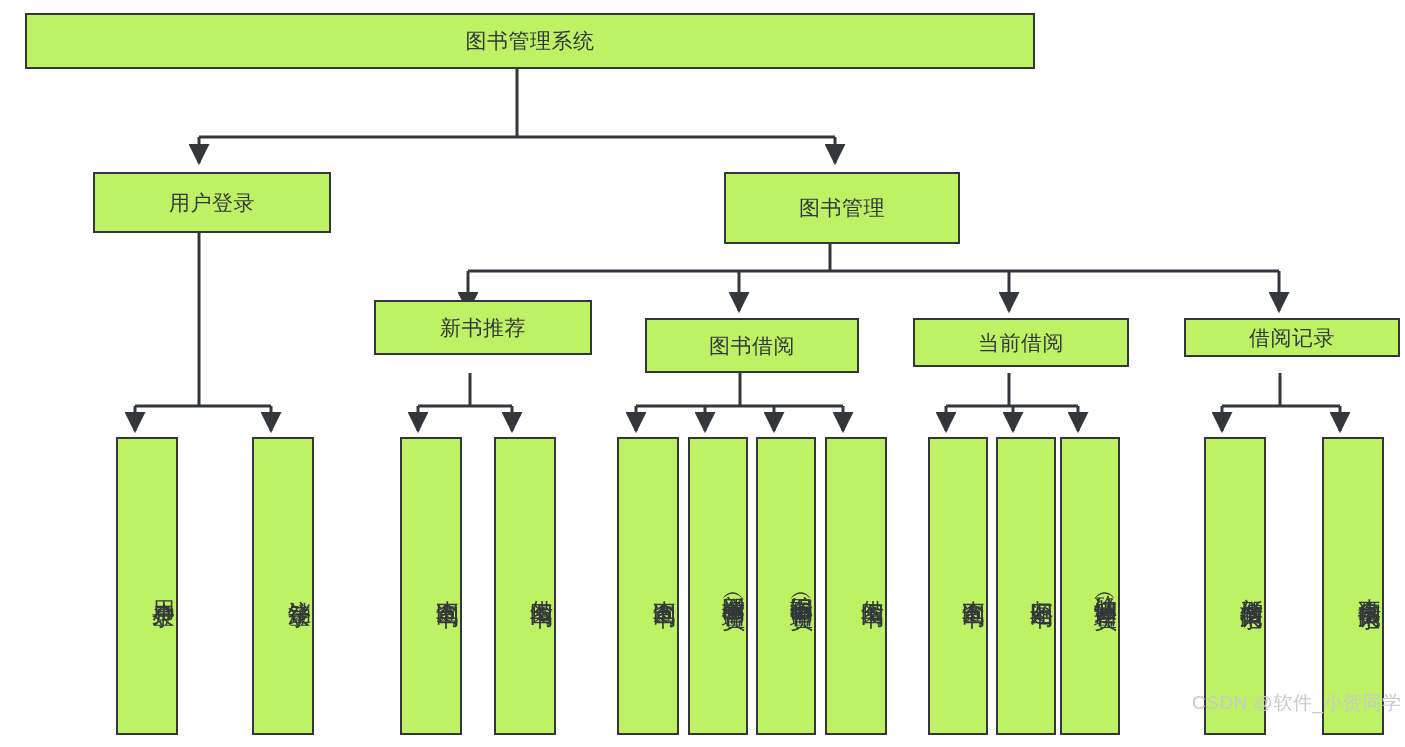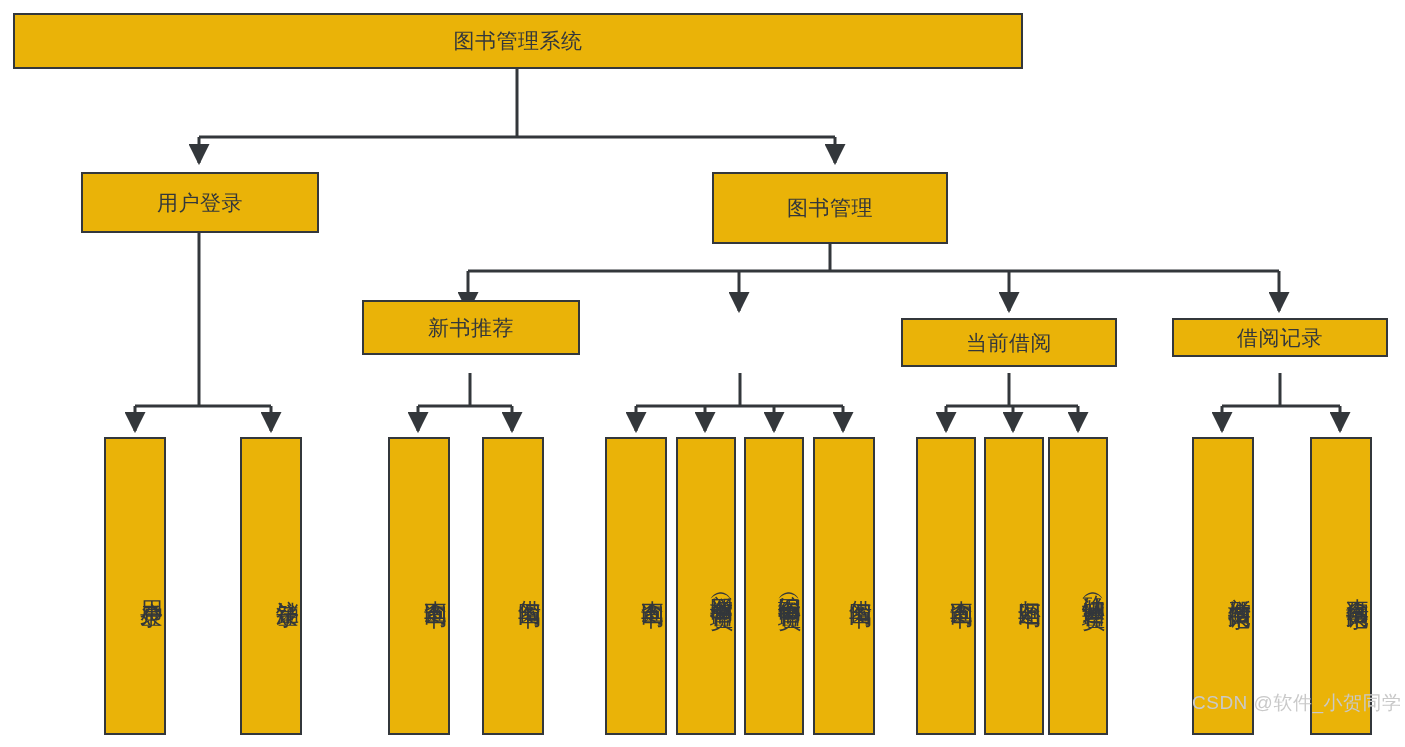--- a/index.html
+++ b/index.html
@@ -14,25 +14,26 @@
     position: relative;
     width: 1405px;
     height: 747px;
     background: #ffffff;
     overflow: hidden;
   }
   .node {
     position: absolute;
     box-sizing: border-box;
     border: 2.5px solid #33373b;
-    background: #eab308;
+    background: #bef264;
     display: flex;
     align-items: center;
     justify-content: center;
     color: #33373b;
+    margin-left: 12px;
   }
   .node.horiz {
     font-size: 21px;
     letter-spacing: 0.5px;
     line-height: 1.2;
   }
   .node.vert {
     writing-mode: vertical-rl;
     text-orientation: upright;
     font-size: 23px;
@@ -126,20 +127,23 @@
   <div class="node horiz" style="left:81px; top:172px; width:238px; height:61px;">
     <span>用户登录</span>
   </div>
   <div class="node horiz" style="left:712px; top:172px; width:236px; height:72px;">
     <span>图书管理</span>
   </div>
 
   <div class="node horiz" style="left:362px; top:300px; width:218px; height:55px;">
     <span>新书推荐</span>
   </div>
+  <div class="node horiz" style="left:633px; top:318px; width:214px; height:55px;">
+    <span>图书借阅</span>
+  </div>
   <div class="node horiz" style="left:901px; top:318px; width:216px; height:49px;">
     <span>当前借阅</span>
   </div>
   <div class="node horiz" style="left:1172px; top:318px; width:216px; height:39px;">
     <span>借阅记录</span>
   </div>
 
   <div class="node vert" style="left:104px; top:437px; width:62px; height:298px;">
     <span class="vtext">用户登录</span>
   </div>

